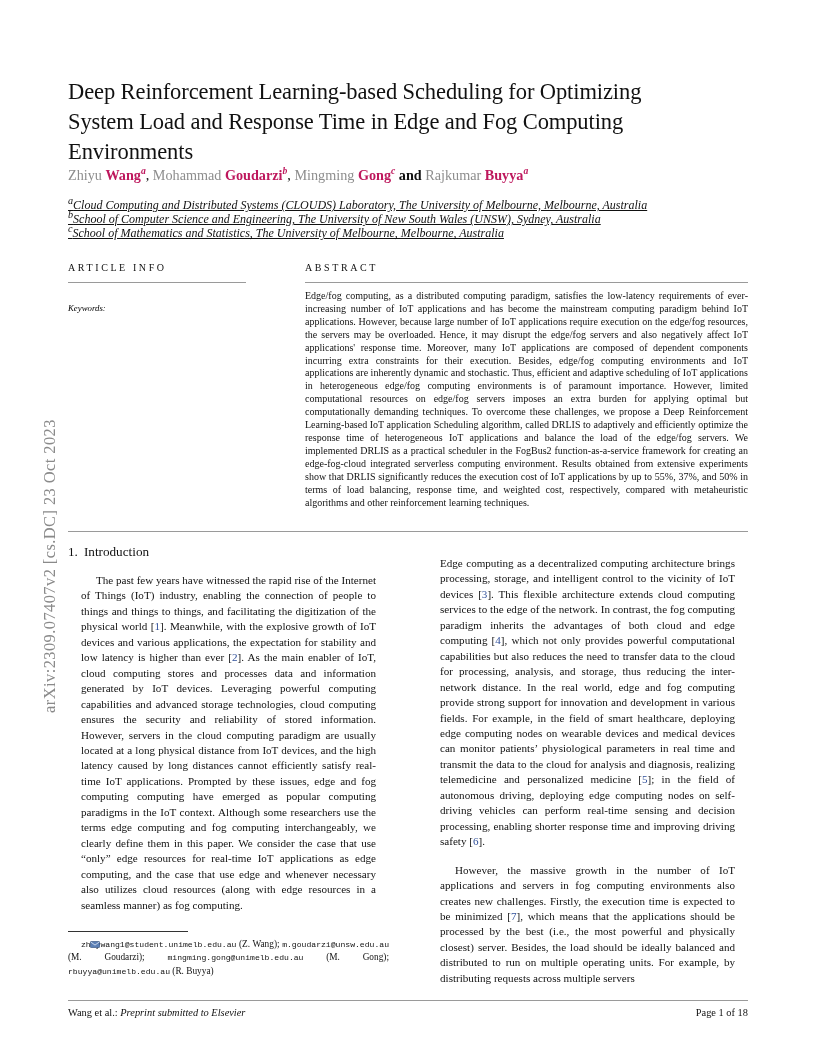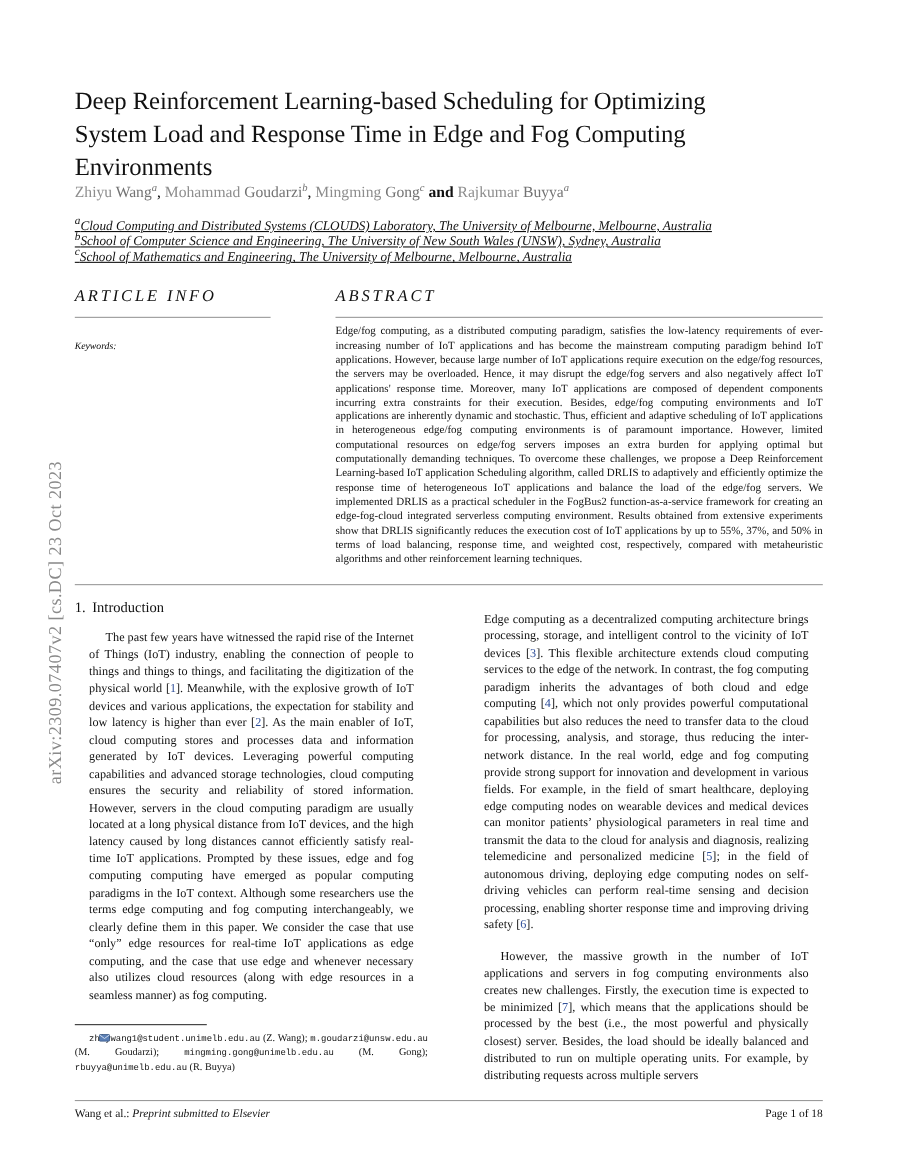--- a/index.html
+++ b/index.html
@@ -65,22 +65,22 @@
   #authors {
     position: absolute;
     left: 0px;
     top: 165px;
     width: 660px;
     font-size: 14.2px;
     color: #8d8d8d;
     line-height: 20px;
   }
   #authors .sur {
-    font-weight: normal;
-    color: #737373;
+    font-weight: bold;
+    color: #be185d;
   }
   #authors sup {
     font-style: italic;
     font-size: 0.68em;
     vertical-align: super;
     line-height: 0;
   }
   #authors .sep { color: #111111; }
   #authors .and { color: #111111; font-weight: bold; }
 
@@ -104,25 +104,24 @@
 
   
   #headcols {
     position: absolute;
     left: 0px;
     top: 262px;
     width: 680px;
     height: 260px;
   }
   .colhead {
-    font-size: 15px;
+    font-size: 10px;
     letter-spacing: 2.6px;
     color: #111111;
     font-weight: normal;
-    font-style: italic;
   }
   #artinfo {
     position: absolute;
     left: 0px;
     top: 0px;
     width: 178px;
   }
   #artinfo .rule {
     margin-top: 9px;
     border-top: 1px solid #9a9a9a;
@@ -269,21 +268,21 @@
 
 <div id="page">
 
   <h1 id="title">Deep Reinforcement Learning-based Scheduling for Optimizing System Load and Response Time in Edge and Fog Computing Environments</h1>
 
   <div id="authors"><span>Zhiyu </span><span class="sur">Wang</span><sup class="sur">a</sup><span class="sep">, </span><span>Mohammad </span><span class="sur">Goudarzi</span><sup class="sur">b</sup><span class="sep">, </span><span>Mingming </span><span class="sur">Gong</span><sup class="sur">c</sup><span class="and"> and </span><span>Rajkumar </span><span class="sur">Buyya</span><sup class="sur">a</sup></div>
 
   <div id="affiliations">
       <div><sup>a</sup><span>Cloud Computing and Distributed Systems (CLOUDS) Laboratory, The University of Melbourne, Melbourne, Australia</span></div>
       <div><sup>b</sup><span>School of Computer Science and Engineering, The University of New South Wales (UNSW), Sydney, Australia</span></div>
-      <div><sup>c</sup><span>School of Mathematics and Engineering, The University of Melbourne, Melbourne, Australia</span></div>
+      <div><sup>c</sup><span>School of Mathematics and Statistics, The University of Melbourne, Melbourne, Australia</span></div>
     </div>
 
   <div id="headcols">
 
     <div id="artinfo">
       <div class="colhead">ARTICLE INFO</div>
       <div class="rule"></div>
       <div id="keywords-label">Keywords:</div>
     </div>
 

